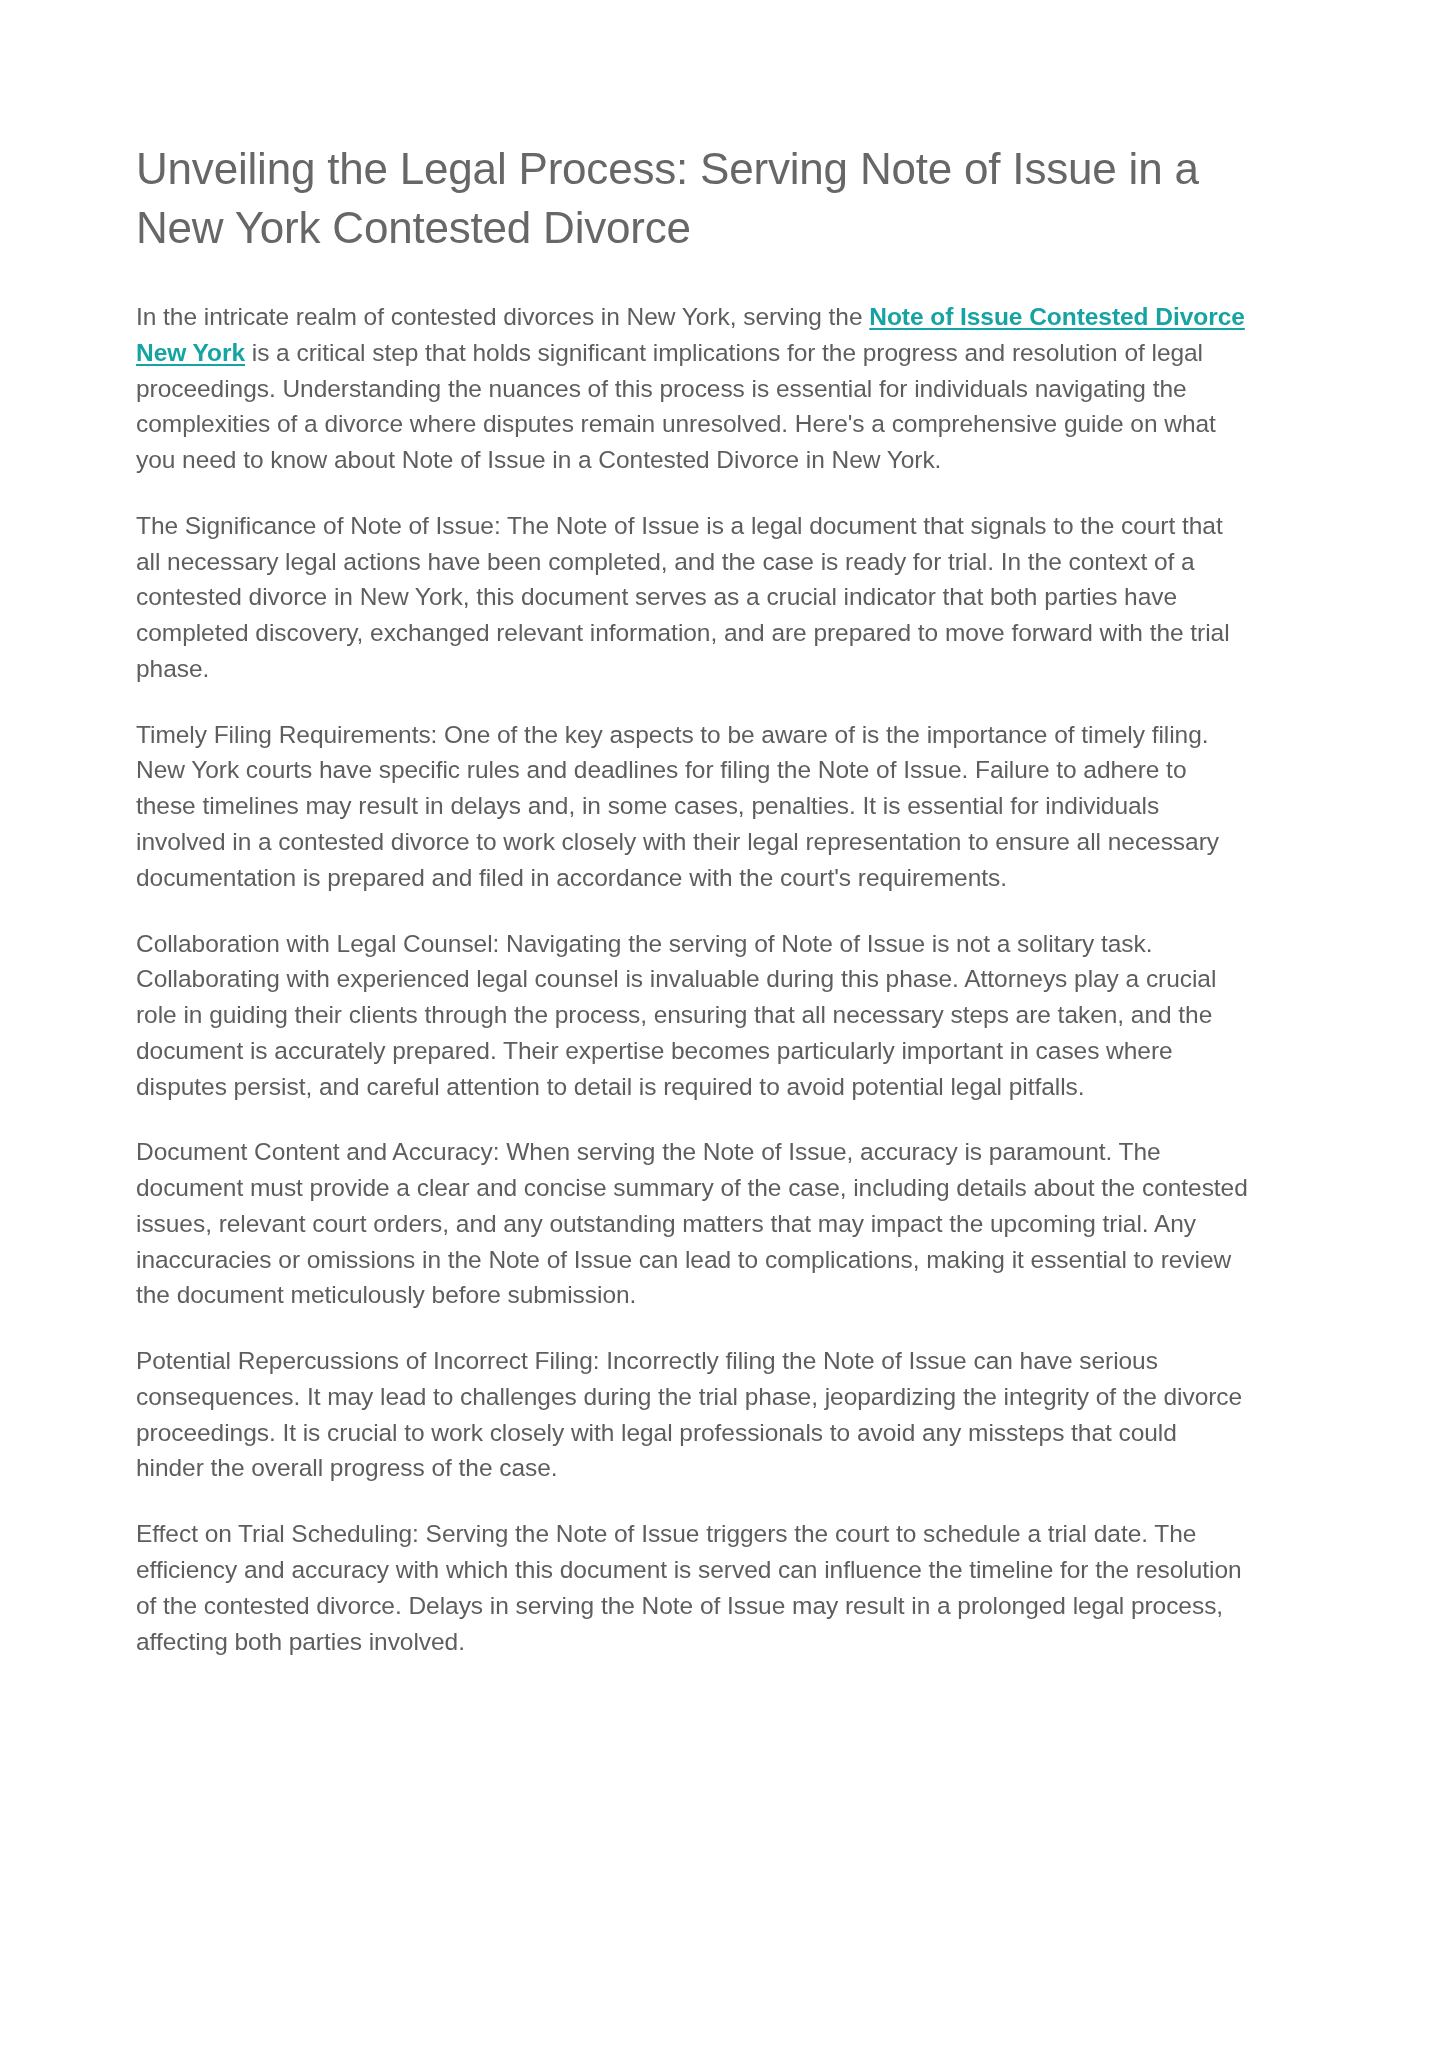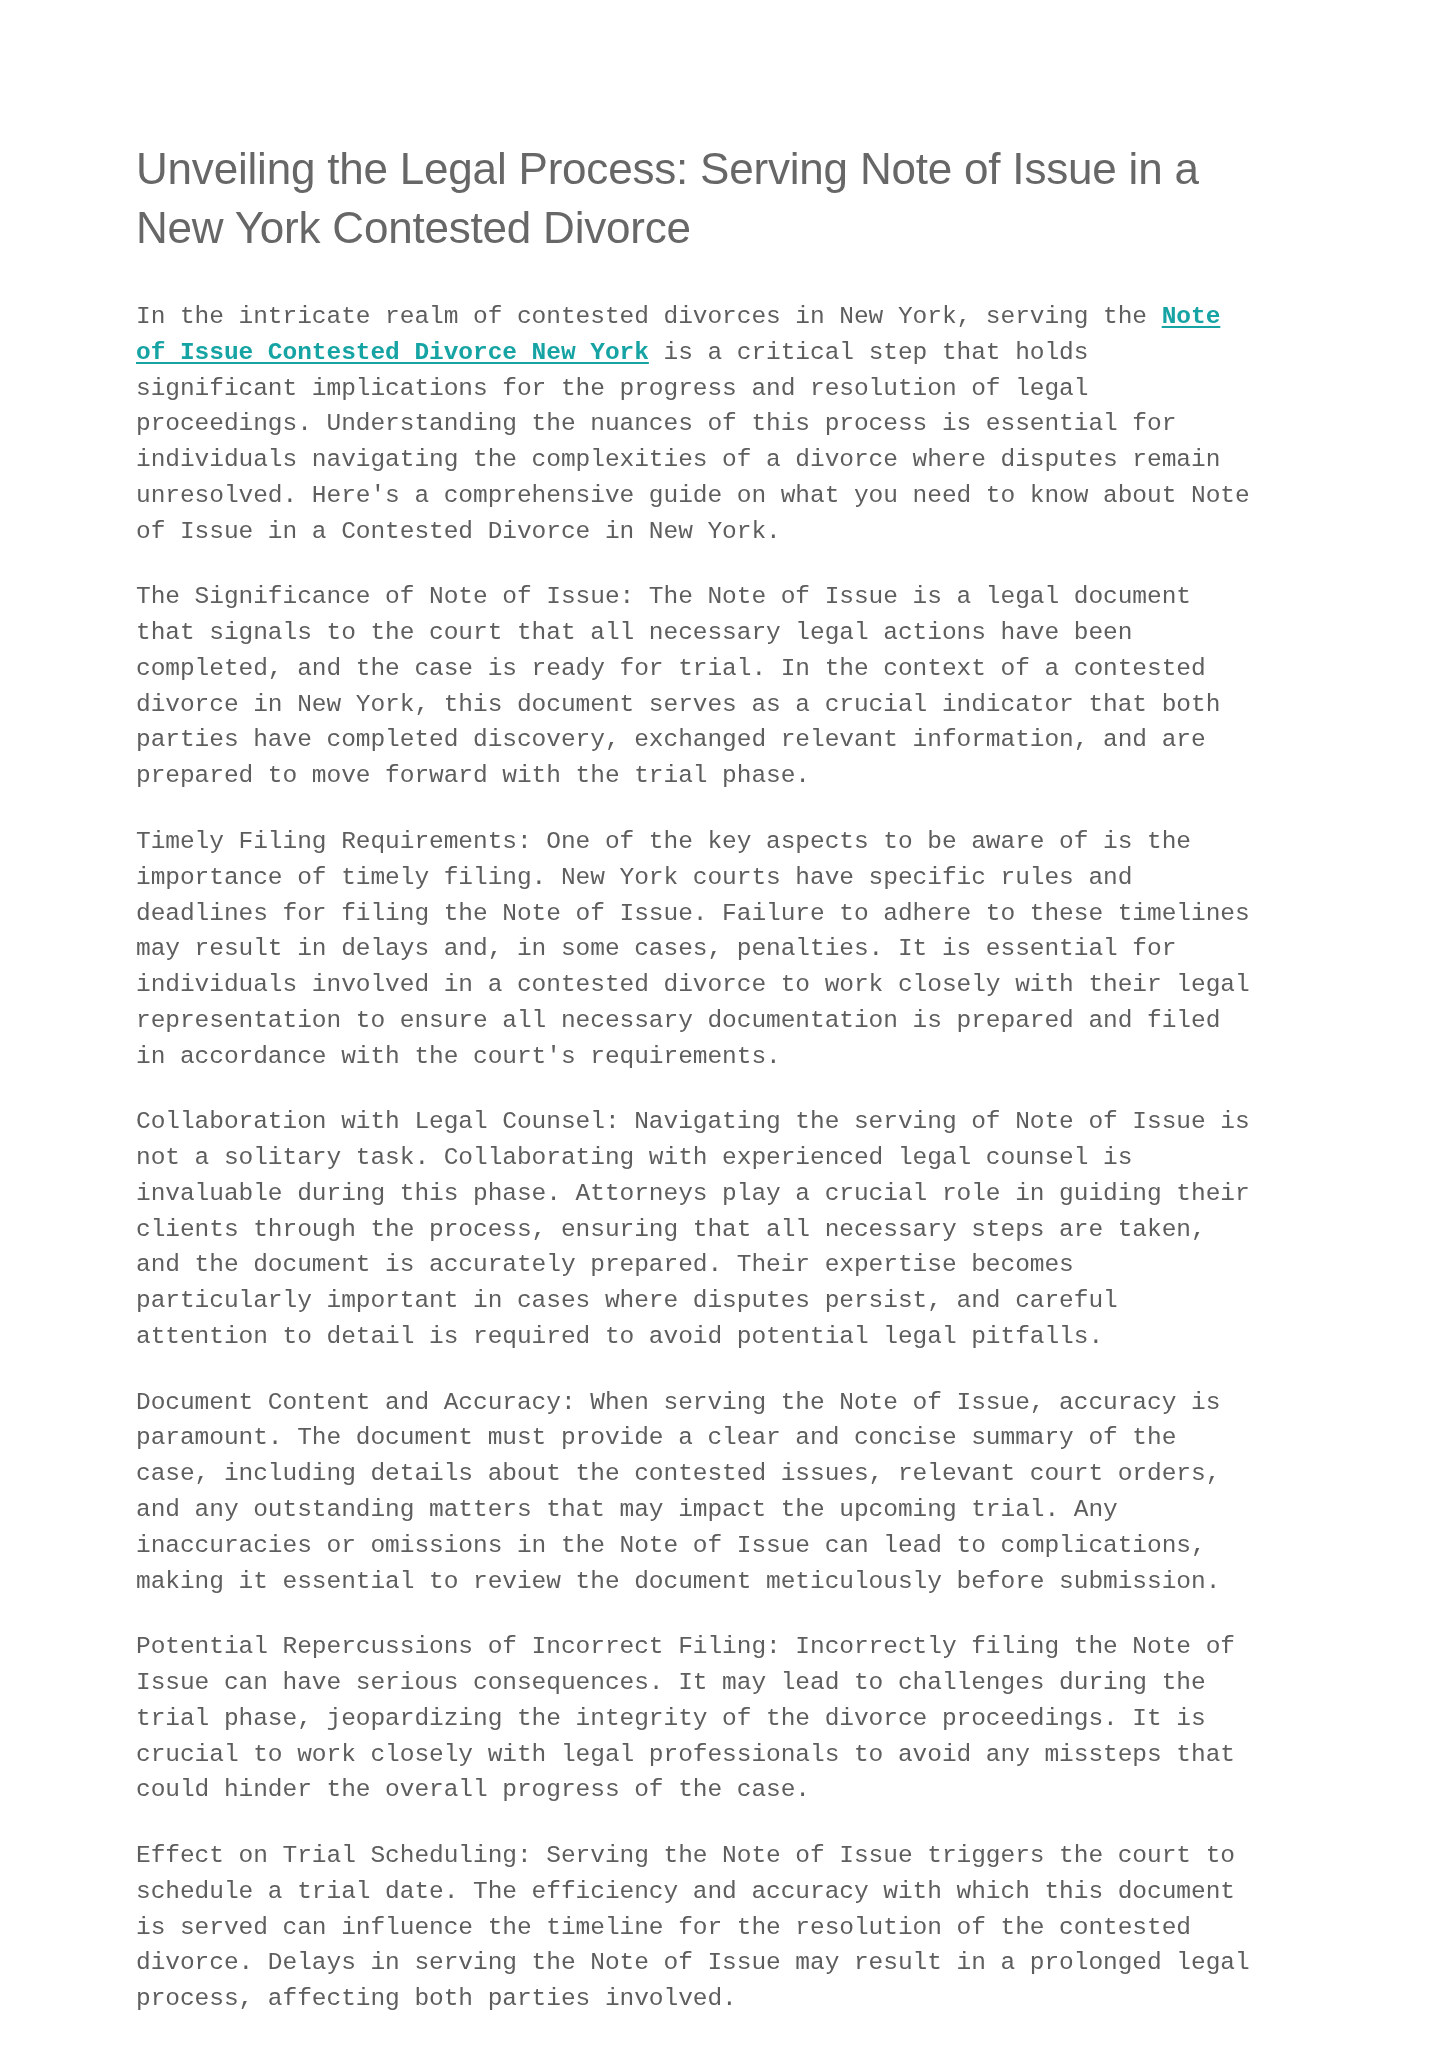--- a/index.html
+++ b/index.html
@@ -32,21 +32,20 @@
     max-width: 1090px;
   }
   .body-copy p {
     font-size: 24.5px;
     line-height: 1.46;
     color: #5e5e5e;
     margin: 0 0 30px 0;
     max-width: 1115px;
     font-weight: 400;
     letter-spacing: -0.05px;
-    font-family: Liberation Mono, monospace;
   }
   .body-copy p:last-child {
     margin-bottom: 0;
   }
   a.inline-link {
     color: #16a3a3;
     font-weight: 700;
     text-decoration: underline;
     text-underline-offset: 3px;
     text-decoration-thickness: 2px;

